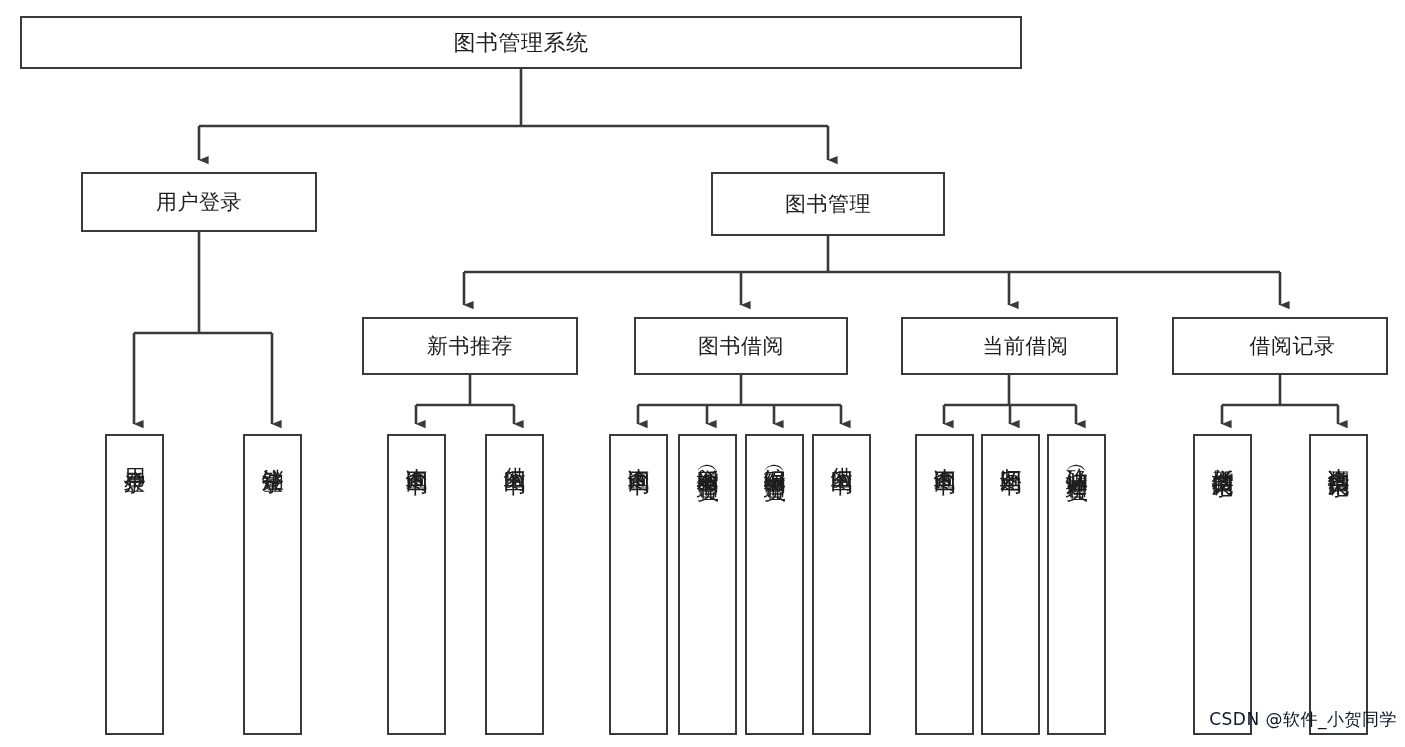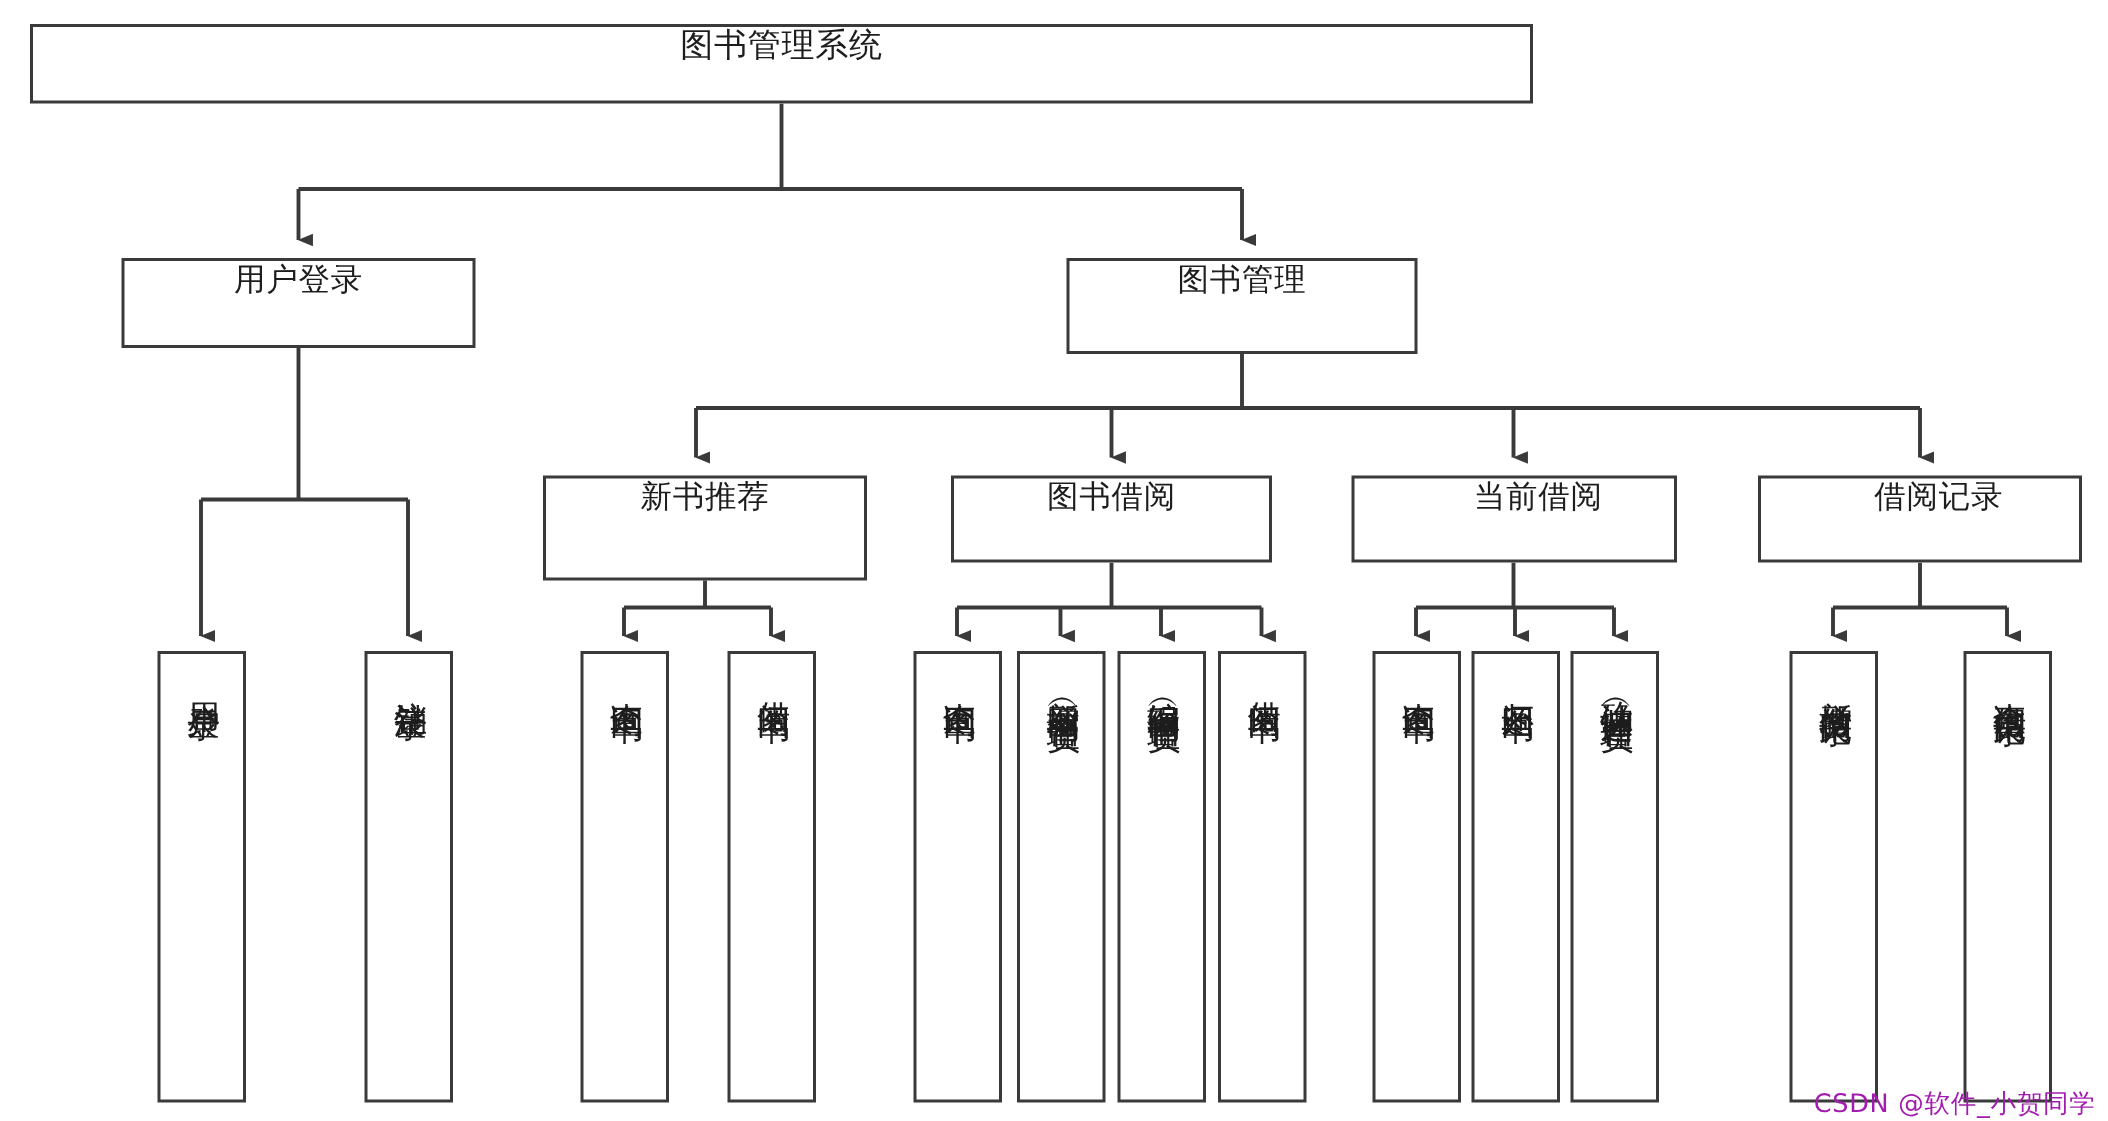--- a/index.html
+++ b/index.html
@@ -26,20 +26,21 @@
     width: 1405px;
     height: 747px;
     pointer-events: none;
   }
   .node {
     position: absolute;
     box-sizing: border-box;
     background: #ffffff;
     border: 2.5px solid #3a3a3a;
     display: flex;
+    align-items: center;
     justify-content: center;
     color: #1d1d1d;
   }
   .node-label {
     display: block;
     text-align: center;
     line-height: 1.18;
     letter-spacing: 0.5px;
     white-space: pre;
   }
@@ -58,23 +59,23 @@
   .node.v .node-label {
     writing-mode: vertical-rl;
     text-orientation: upright;
     font-size: 22px;
     line-height: 1.12;
     letter-spacing: 2px;
   }
   .watermark {
     position: absolute;
     right: 8px;
-    bottom: 0;
+    bottom: 16px;
     font-size: 17px;
-    color: #a21caf;
+    color: #0f172a;
     letter-spacing: 0.5px;
     white-space: nowrap;
     user-select: none;
   }
 </style>
 </head>
 <body>
 
 <div id="canvas">
 
@@ -132,21 +133,21 @@
     <span class="node-label">图书管理系统</span>
   </div>
 
   <div class="node h" style="left:81px; top:172px; width:236px; height:60px;">
     <span class="node-label">用户登录</span>
   </div>
   <div class="node h" style="left:711px; top:172px; width:234px; height:64px;">
     <span class="node-label">图书管理</span>
   </div>
 
-  <div class="node h" style="left:362px; top:317px; width:216px; height:70px;">
+  <div class="node h" style="left:362px; top:317px; width:216px; height:58px;">
     <span class="node-label">新书推荐</span>
   </div>
   <div class="node h" style="left:634px; top:317px; width:214px; height:58px;">
     <span class="node-label">图书借阅</span>
   </div>
   <div class="node h" style="left:901px; top:317px; width:217px; height:58px;padding-left:32px;">
     <span class="node-label">当前借阅</span>
   </div>
   <div class="node h" style="left:1172px; top:317px; width:216px; height:58px;padding-left:25px;">
     <span class="node-label">借阅记录</span>

